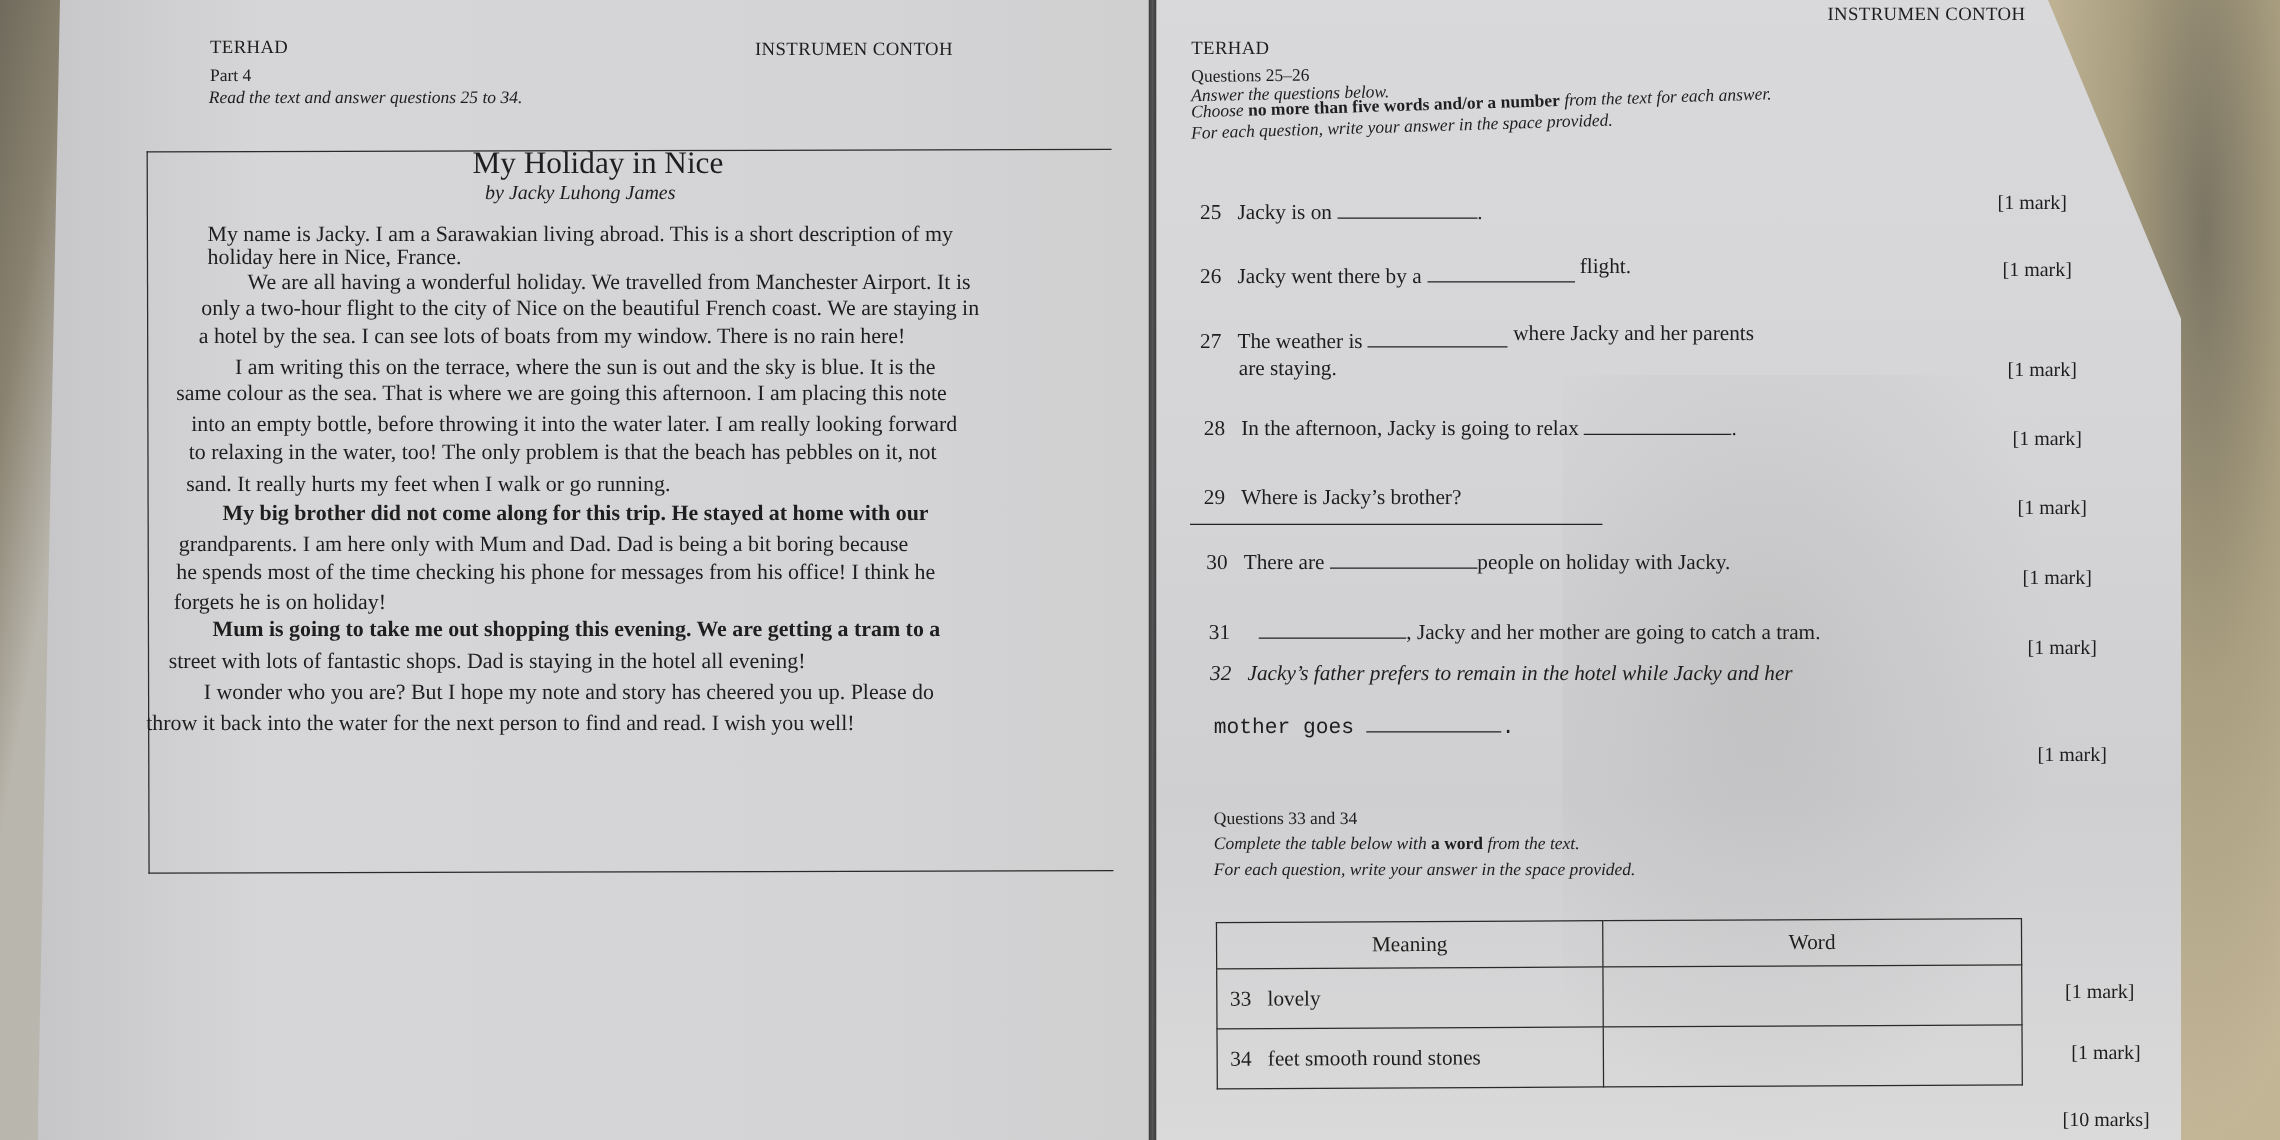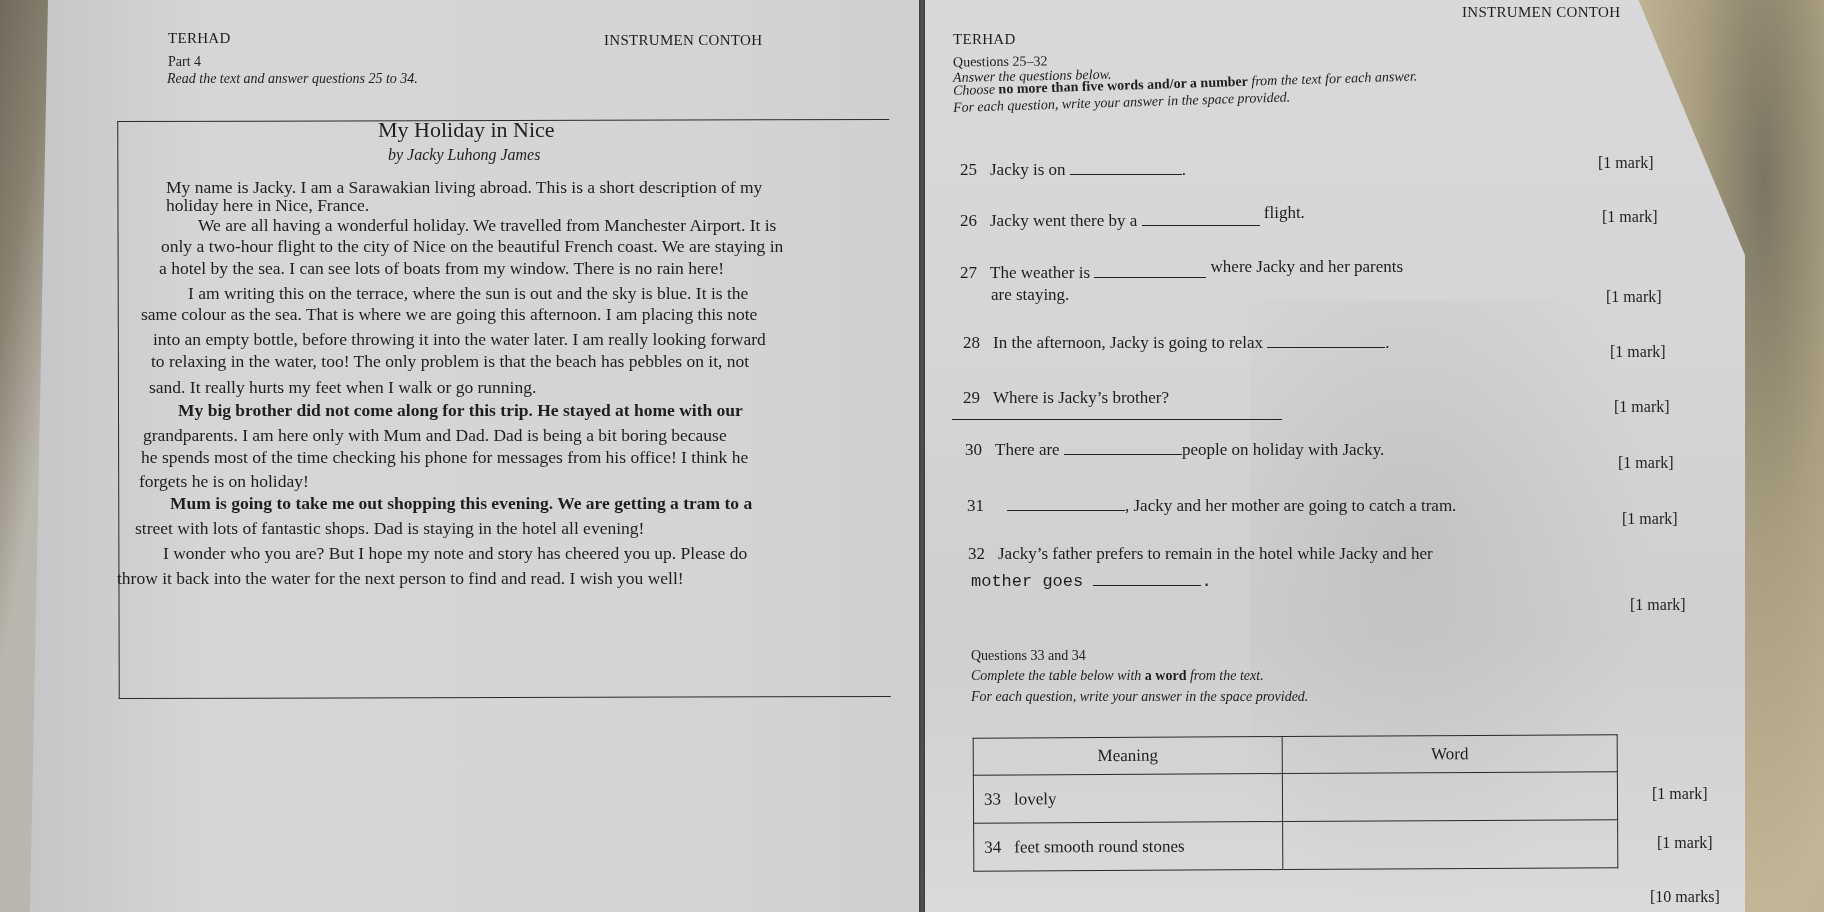--- a/index.html
+++ b/index.html
@@ -41,21 +41,21 @@
   .hdr { font-size: 15px; letter-spacing: 0.3px; }
   .small { font-size: 14px; }
   .it { font-style: italic; }
   .b { font-weight: bold; }
 
   .passage-box {
     position: absolute; left: 118px; top: 120px; width: 772px; height: 578px;
     border: 1.5px solid #2a2a2a; border-right: none;
     transform: rotate(-0.15deg);
   }
-  .passage-title { font-size: 22px; }
+  .passage-title { font-size: 25px; }
   .passage-byline { font-size: 16px; font-style: italic; }
   .pline { font-size: 17.5px; }
 
   .q { font-size: 17px; }
   .qnum { display: inline-block; width: 30px; }
   .blank { display: inline-block; border-bottom: 1.3px solid #222; height: 14px; vertical-align: baseline; }
   .mark { font-size: 16px; }
 
   table.vocab {
     position: absolute; left: 973px; top: 736px; width: 645px;
@@ -100,21 +100,21 @@
 <div class="abs pline" style="left:141px;top:447px;">he spends most of the time checking his phone for messages from his office! I think he</div>
 <div class="abs pline" style="left:139px;top:471px;">forgets he is on holiday!</div>
 <div class="abs pline" style="left:170px;top:493px;font-weight:bold;">Mum is going to take me out shopping this evening. We are getting a tram to a</div>
 <div class="abs pline" style="left:135px;top:518px;">street with lots of fantastic shops. Dad is staying in the hotel all evening!</div>
 <div class="abs pline" style="left:163px;top:543px;">I wonder who you are? But I hope my note and story has cheered you up. Please do</div>
 <div class="abs pline" style="left:117px;top:568px;">throw it back into the water for the next person to find and read. I wish you well!</div>
 
 <div class="abs hdr" style="left:1462px;top:4px;">INSTRUMEN CONTOH</div>
 <div class="abs hdr" style="left:953px;top:31px;">TERHAD</div>
 
-<div class="abs small" style="left:953px;top:54px;transform:rotate(-0.6deg);">Questions 25–32</div>
+<div class="abs small" style="left:953px;top:54px;transform:rotate(-0.6deg);">Questions 25–26</div>
 <div class="abs small it" style="left:953px;top:70px;transform:rotate(-1.2deg);transform-origin:left;">Answer the questions below.</div>
 <div class="abs small" style="left:953px;top:83px;transform:rotate(-1.8deg);transform-origin:left;">
   <span class="it">Choose </span><span class="b">no more than five words and/or a number</span><span class="it"> from the text for each answer.</span>
 </div>
 <div class="abs small it" style="left:953px;top:100px;transform:rotate(-1.8deg);transform-origin:left;">For each question, write your answer in the space provided.</div>
 
 <div class="abs q" style="left:960px;top:160px;">
   <span class="qnum">25</span><span>Jacky is on</span>
   <span class="blank" style="width:112px;"></span><span>.</span>
 </div>
@@ -151,21 +151,21 @@
   <span class="qnum">30</span><span>There are</span>
   <span class="blank" style="width:118px;"></span><span>people on holiday with Jacky.</span>
 </div>
 <div class="abs mark" style="left:1618px;top:454px;">[1 mark]</div>
 
 <div class="abs q" style="left:967px;top:496px;">
   <span class="qnum" style="width:40px;">31</span><span class="blank" style="width:118px;"></span><span>, Jacky and her mother are going to catch a tram.</span>
 </div>
 <div class="abs mark" style="left:1622px;top:510px;">[1 mark]</div>
 
-<div class="abs q" style="left:968px;top:544px;">
+<div class="abs q" style="left:968px;top:529px;font-style:italic;">
   <span class="qnum">32</span><span>Jacky’s father prefers to remain in the hotel while Jacky and her</span>
 </div>
 <div class="abs q" style="left:971px;top:572px;font-family:Liberation Mono, monospace;">
   <span>mother goes</span>
   <span class="blank" style="width:108px;"></span><span>.</span>
 </div>
 <div class="abs mark" style="left:1630px;top:596px;">[1 mark]</div>
 
 <div class="abs small" style="left:971px;top:648px;">Questions 33 and 34</div>
 <div class="abs small" style="left:971px;top:668px;">

